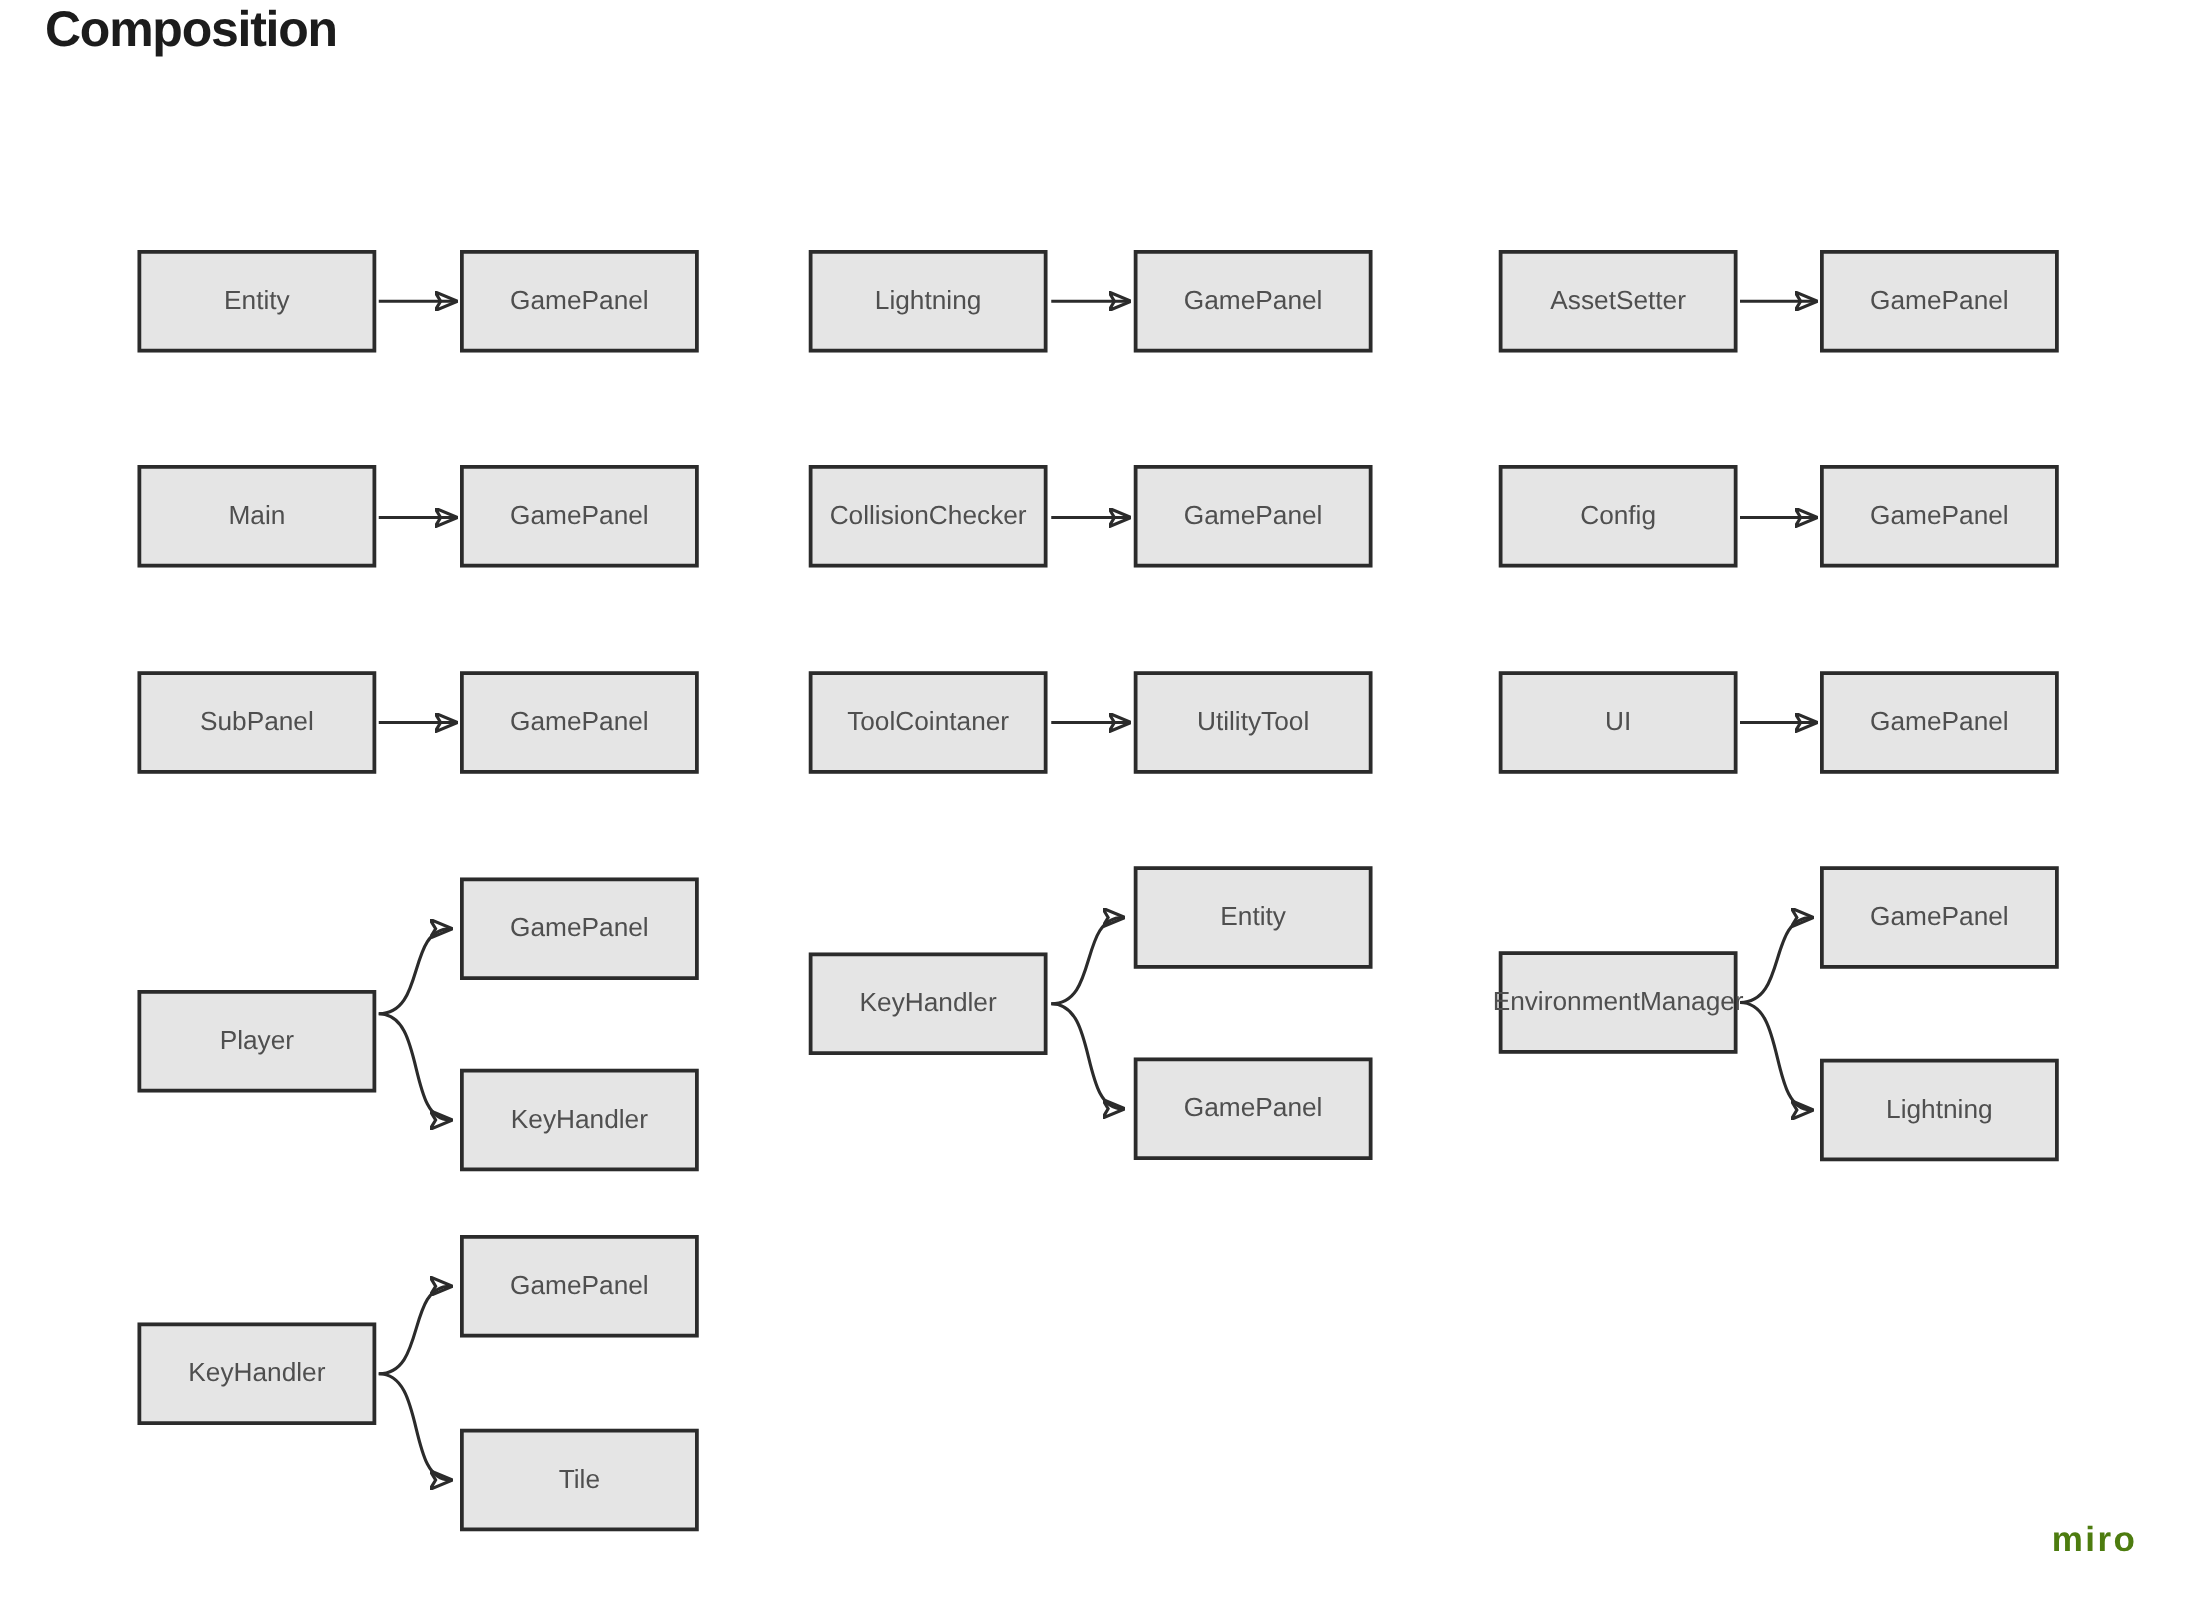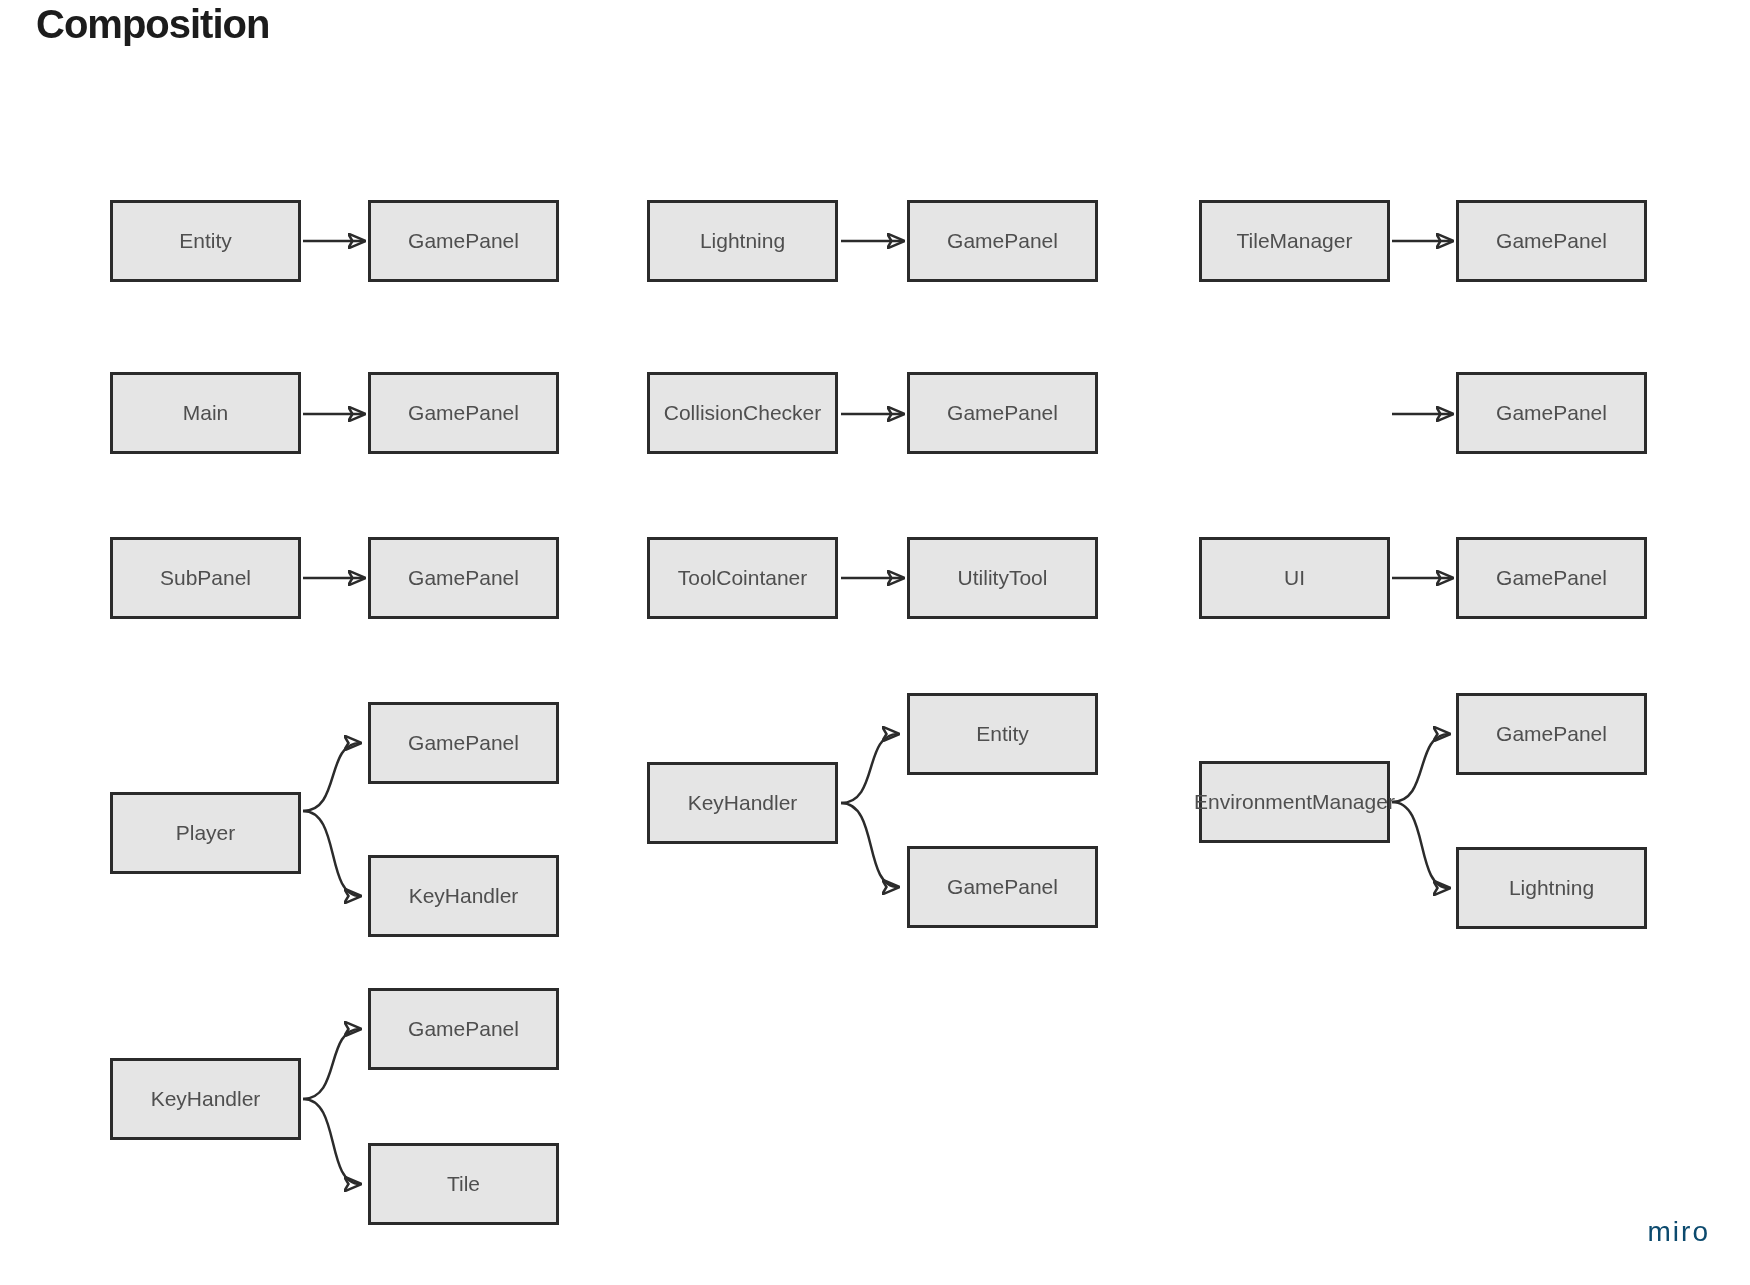--- a/index.html
+++ b/index.html
@@ -52,23 +52,23 @@
   .connector-layer path {
     stroke: #2b2b2b;
     stroke-width: 2.5;
     fill: none;
   }
   .watermark {
     position: absolute;
     right: 40px;
     top: 1216px;
     font-size: 28px;
-    font-weight: 400;
+    font-weight: 700;
     letter-spacing: 2px;
-    color: #0c4a6e;
+    color: #4d7c0f;
     z-index: 3;
   }
 </style>
 </head>
 <body>
 
 <div class="board">
 
   <div class="board-title">Composition</div>
 
@@ -104,38 +104,41 @@
   <div class="node" style="left:368px;top:200px">
     <span class="node-label">GamePanel</span>
   </div>
   <div class="node" style="left:647px;top:200px">
     <span class="node-label">Lightning</span>
   </div>
   <div class="node" style="left:907px;top:200px">
     <span class="node-label">GamePanel</span>
   </div>
   <div class="node" style="left:1199px;top:200px">
-    <span class="node-label">TileManager</span>
+    <span class="node-label">AssetSetter</span>
   </div>
   <div class="node" style="left:1456px;top:200px">
     <span class="node-label">GamePanel</span>
   </div>
 
   <div class="node" style="left:110px;top:372px">
     <span class="node-label">Main</span>
   </div>
   <div class="node" style="left:368px;top:372px">
     <span class="node-label">GamePanel</span>
   </div>
   <div class="node" style="left:647px;top:372px">
     <span class="node-label">CollisionChecker</span>
   </div>
   <div class="node" style="left:907px;top:372px">
     <span class="node-label">GamePanel</span>
   </div>
+  <div class="node" style="left:1199px;top:372px">
+    <span class="node-label">Config</span>
+  </div>
   <div class="node" style="left:1456px;top:372px">
     <span class="node-label">GamePanel</span>
   </div>
 
   <div class="node" style="left:110px;top:537px">
     <span class="node-label">SubPanel</span>
   </div>
   <div class="node" style="left:368px;top:537px">
     <span class="node-label">GamePanel</span>
   </div>

